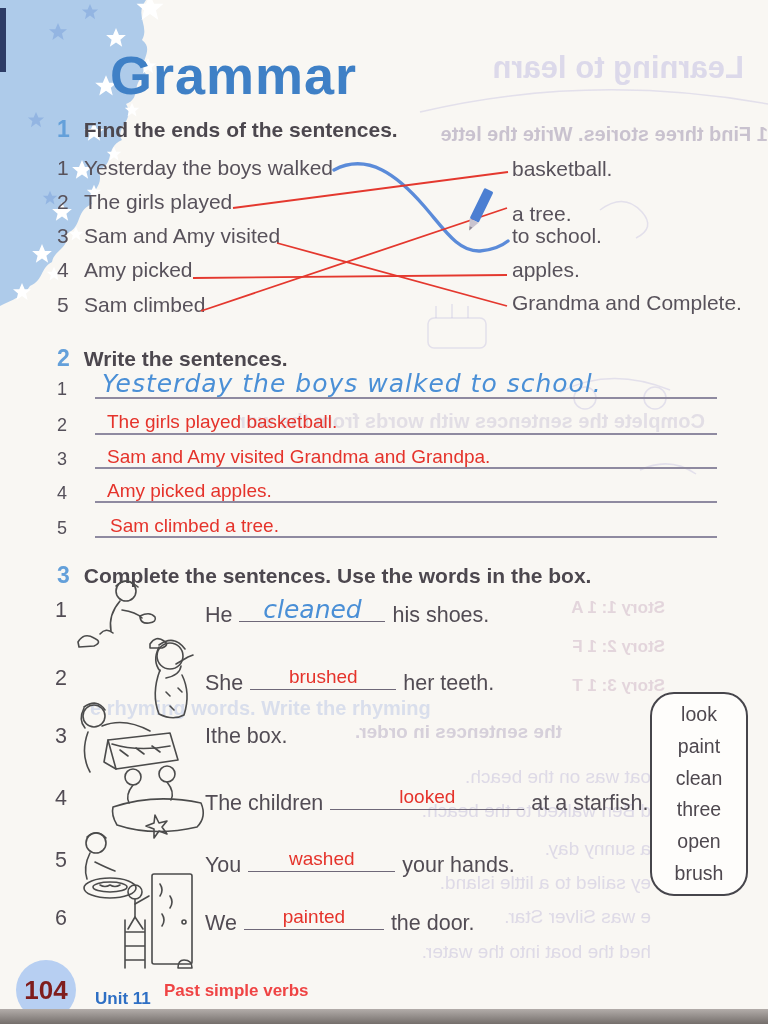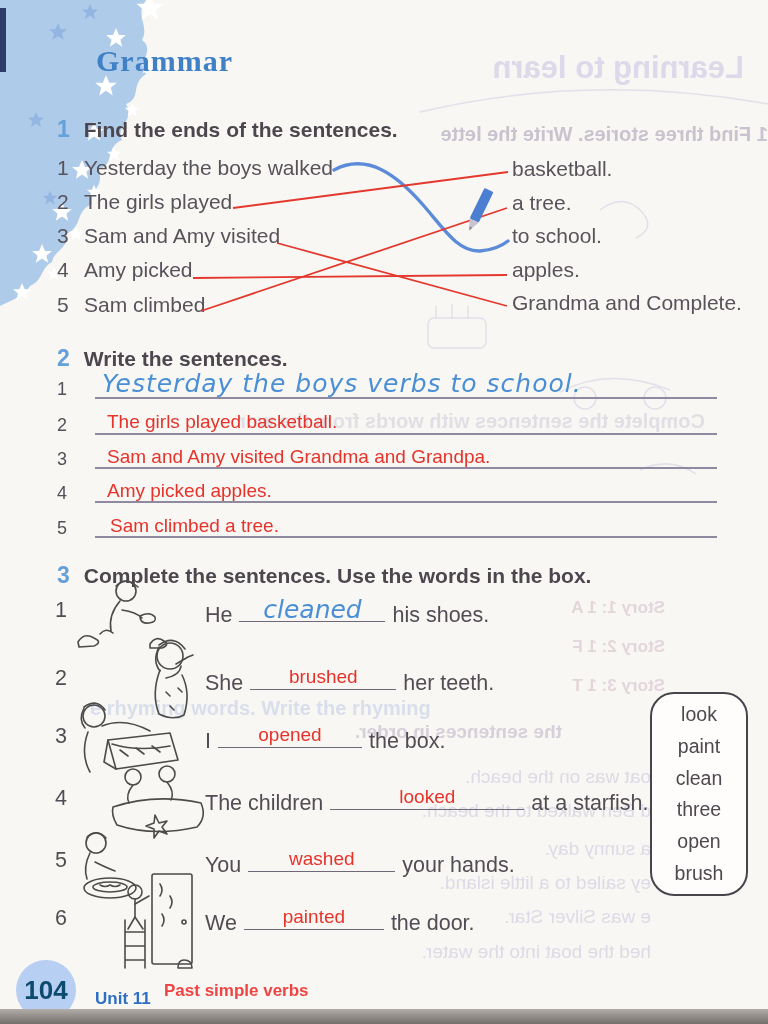--- a/index.html
+++ b/index.html
@@ -1,20 +1,20 @@
 <!DOCTYPE html>
 <html><head>
 <meta charset="utf-8">
 <style>
   html,body{margin:0;padding:0;}
   .page{position:relative;width:768px;height:1024px;overflow:hidden;
         background:#f9f7f3;font-family:"Liberation Sans",sans-serif;color:#55505a;}
   .abs{position:absolute;}
   
-  .title{left:96px;top:44px;font-size:30px;font-weight:bold;color:#3f80c6;letter-spacing:1px;font-family:Liberation Serif, serif;}
+  .title{left:110px;top:44px;font-size:54px;font-weight:bold;color:#3f80c6;letter-spacing:1px;}
   .exhead{display:flex;gap:14px;align-items:baseline;}
   .exnum{font-size:23px;font-weight:bold;color:#64a0da;}
   .extext{font-size:21px;font-weight:bold;color:#4c474e;}
   
   .row1{display:flex;font-size:21px;color:#58525b;}
   .inum{display:inline-block;width:27px;color:#58525b;}
   .endtext{font-size:21px;color:#58525b;}
   
   .n2{font-size:18px;color:#55505a;}
   .wline{height:2px;background:#8f8aa0;width:622px;left:95px;}
@@ -26,21 +26,21 @@
   .blank .ans{position:absolute;left:0;right:0;bottom:1px;text-align:center;white-space:nowrap;}
   .blank .ans.red{color:#e5332b;font-size:19px;font-style:normal;}
   .blank .ans.blue{color:#4a8fd6;font-family:"DejaVu Sans",sans-serif;font-style:italic;font-size:25px;bottom:-3px;}
   .sketch{stroke:#4b4b4b;stroke-width:1.6;fill:none;stroke-linecap:round;stroke-linejoin:round;}
   
   .wordbox{left:650px;top:692px;width:94px;height:200px;border:2.5px solid #46454b;border-radius:24px;
            background:#fefdfb;display:flex;flex-direction:column;justify-content:space-evenly;text-align:center;}
   .wordbox div{font-size:19.5px;color:#4e484f;}
   
   .pagecircle{left:16px;top:960px;width:60px;height:60px;border-radius:50%;background:#b7cff2;
-              text-align:center;line-height:60px;font-size:26px;font-weight:bold;color:#0c4a6e;}
+              text-align:center;line-height:60px;font-size:26px;font-weight:bold;color:#7f1d1d;}
   .funit{left:95px;top:981px;font-size:17px;font-weight:bold;color:#2e6fc4;margin-top:8px;}
   .ftopic{left:164px;top:981px;font-size:17px;font-weight:bold;color:#ef4444;}
   .bottomband{left:0;top:1009px;width:768px;height:15px;background:linear-gradient(#b3adaa,#746e6b);}
   
   .g{position:absolute;pointer-events:none;white-space:nowrap;}
   .gm{transform:scaleX(-1);}
   .g-learning{left:452px;top:50px;width:292px;font-size:31px;font-weight:bold;color:rgba(200,196,228,.6);}
   .g-find{left:400px;top:123px;width:368px;font-size:20px;font-weight:bold;color:rgba(162,152,176,.55);}
   .g-complete{left:105px;top:410px;width:600px;font-size:20px;font-weight:bold;color:rgba(190,182,208,.38);}
   .g-story{left:543px;width:122px;font-size:17px;font-weight:bold;color:rgba(210,185,200,.55);}
@@ -130,21 +130,21 @@
   <div class="abs row1" style="left:57px;top:258px">
     <span class="inum">4</span>
     <span>Amy picked</span>
   </div>
   <div class="abs row1" style="left:57px;top:293px">
     <span class="inum">5</span>
     <span>Sam climbed</span>
   </div>
 
   <div class="abs endtext" style="left:512px;top:157px">basketball.</div>
-  <div class="abs endtext" style="left:512px;top:191px">a tree.</div>
+  <div class="abs endtext" style="left:512px;top:202px">a tree.</div>
   <div class="abs endtext" style="left:512px;top:224px">to school.</div>
   <div class="abs endtext" style="left:512px;top:258px">apples.</div>
   <div class="abs endtext" style="left:512px;top:291px">Grandma and Complete.</div>
 
   <svg class="abs" style="left:0;top:0;pointer-events:none" width="768" height="1024">
     <path d="M334,170 C368,152 398,176 424,206 C444,229 458,252 480,251 C493,250 503,245 508,241" stroke="#5b8bd9" stroke-width="3.4" fill="none" stroke-linecap="round"></path>
     <line x1="233" y1="208" x2="508" y2="172" stroke="#e4382e" stroke-width="1.8"></line>
     <line x1="277" y1="243" x2="507" y2="306" stroke="#e4382e" stroke-width="1.8"></line>
     <line x1="193" y1="278" x2="507" y2="275" stroke="#e4382e" stroke-width="1.8"></line>
     <line x1="201" y1="311" x2="507" y2="208" stroke="#e4382e" stroke-width="1.8"></line>
@@ -154,21 +154,21 @@
       <polygon points="-1.6,41 1.6,41 0,45" fill="#8d8794"></polygon>
     </g>
   </svg>
 
   <div class="abs exhead" style="left:57px;top:345px">
     <span class="exnum">2</span>
     <span class="extext">Write the sentences.</span>
   </div>
 
   <div class="abs n2" style="left:57px;top:379px">1</div>
-  <div class="abs hw" style="left:102px;top:369px">Yesterday the boys verbs to school.</div>
+  <div class="abs hw" style="left:102px;top:369px">Yesterday the boys walked to school.</div>
   <div class="abs wline" style="top:397px"></div>
 
   <div class="abs n2" style="left:57px;top:415px">2</div>
   <div class="abs ansred" style="left:107px;top:411px">The girls played basketball.</div>
   <div class="abs wline" style="top:433px"></div>
 
   <div class="abs n2" style="left:57px;top:449px">3</div>
   <div class="abs ansred" style="left:107px;top:446px">Sam and Amy visited Grandma and Grandpa.</div>
   <div class="abs wline" style="top:467px"></div>
 
@@ -251,21 +251,21 @@
     <path d="M66,92 q8,0 8,8 h-14 q0,-8 6,-8 z"></path>
   </svg>
 
   <div class="abs sent" style="left:205px;top:598px">
     <span>He</span><span class="blank" style="width:146px"><span class="ans blue">cleaned</span></span><span>his shoes.</span>
   </div>
   <div class="abs sent" style="left:205px;top:666px">
     <span>She</span><span class="blank" style="width:146px"><span class="ans red">brushed</span></span><span>her teeth.</span>
   </div>
   <div class="abs sent" style="left:205px;top:724px">
-    <span>I</span><span class="blank" style="width:144px"><span class="ans red">opened</span></span><span>the box.</span>
+    <span>I</span><span>the box.</span>
   </div>
   <div class="abs sent" style="left:205px;top:848px">
     <span>You</span><span class="blank" style="width:147px"><span class="ans red">washed</span></span><span>your hands.</span>
   </div>
   <div class="abs sent" style="left:205px;top:786px">
     <span>The children</span><span class="blank" style="width:194px"><span class="ans red">looked</span></span><span>at a starfish.</span>
   </div>
   <div class="abs sent" style="left:205px;top:906px">
     <span>We</span><span class="blank" style="width:140px"><span class="ans red">painted</span></span><span>the door.</span>
   </div>

